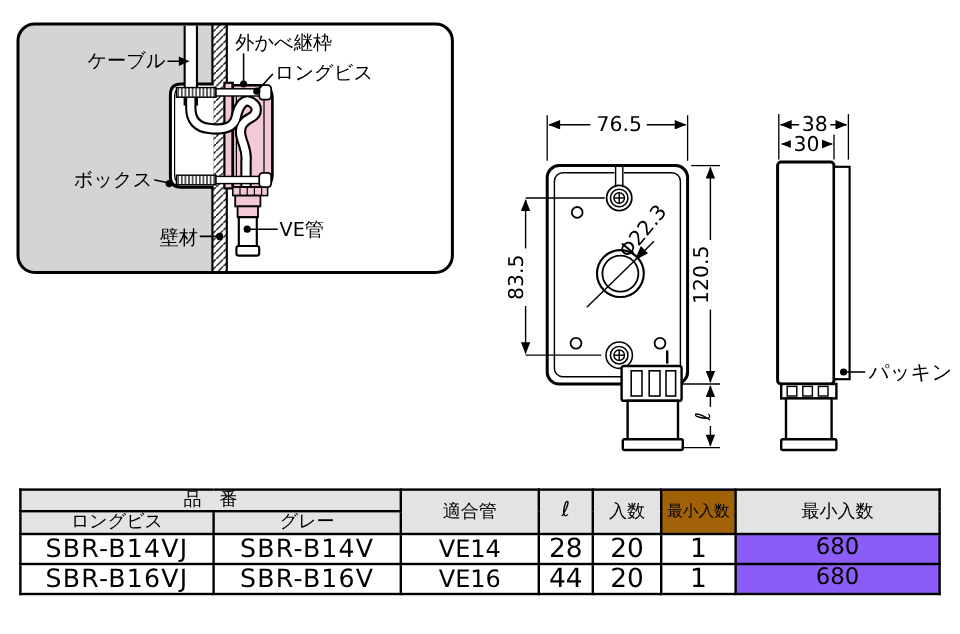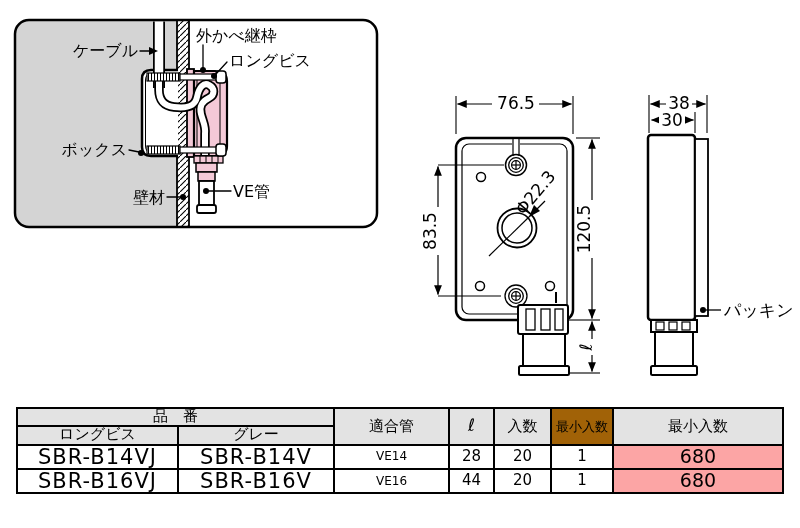--- a/index.html
+++ b/index.html
@@ -17,24 +17,24 @@
     border-collapse:collapse;table-layout:fixed;
     border:1px solid #6d28d9;
   }
   table.spec th,table.spec td{
     border:2px solid #000;text-align:center;vertical-align:middle;
     padding:0;line-height:1.05;font-weight:normal;
   }
   .hdr{background:#e3e3e3;font-size:15px;}
   .hdr-small{background:#a16207;font-size:13px;}
   .hdr-l{background:#e3e3e3;font-size:17px;}
-  .pricebg{background:#fca5a5;}
+  .pricebg{background:#8b5cf6;}
   .pn{font-weight:bold;font-size:21px;letter-spacing:1px;}
-  .val{font-size:12px;}
-  .num{font-size:15px;}
+  .val{font-size:20px;}
+  .num{font-size:22px;}
   .price{font-size:19px;font-weight:bold;}
   tr.r1{height:14px;} tr.r2{height:19px;} tr.r3{height:18px;} tr.r4{height:17px;}
 </style>
 </head>
 <body>
 
 <svg id="drawings" width="800" height="400" viewBox="0 0 800 400">
   <defs>
     <marker id="arr" viewBox="0 0 10 8" refX="9.5" refY="4" markerWidth="9" markerHeight="6.5" orient="auto-start-reverse">
       <path d="M0,0 L10,4 L0,8 Z" fill="#000"></path>

